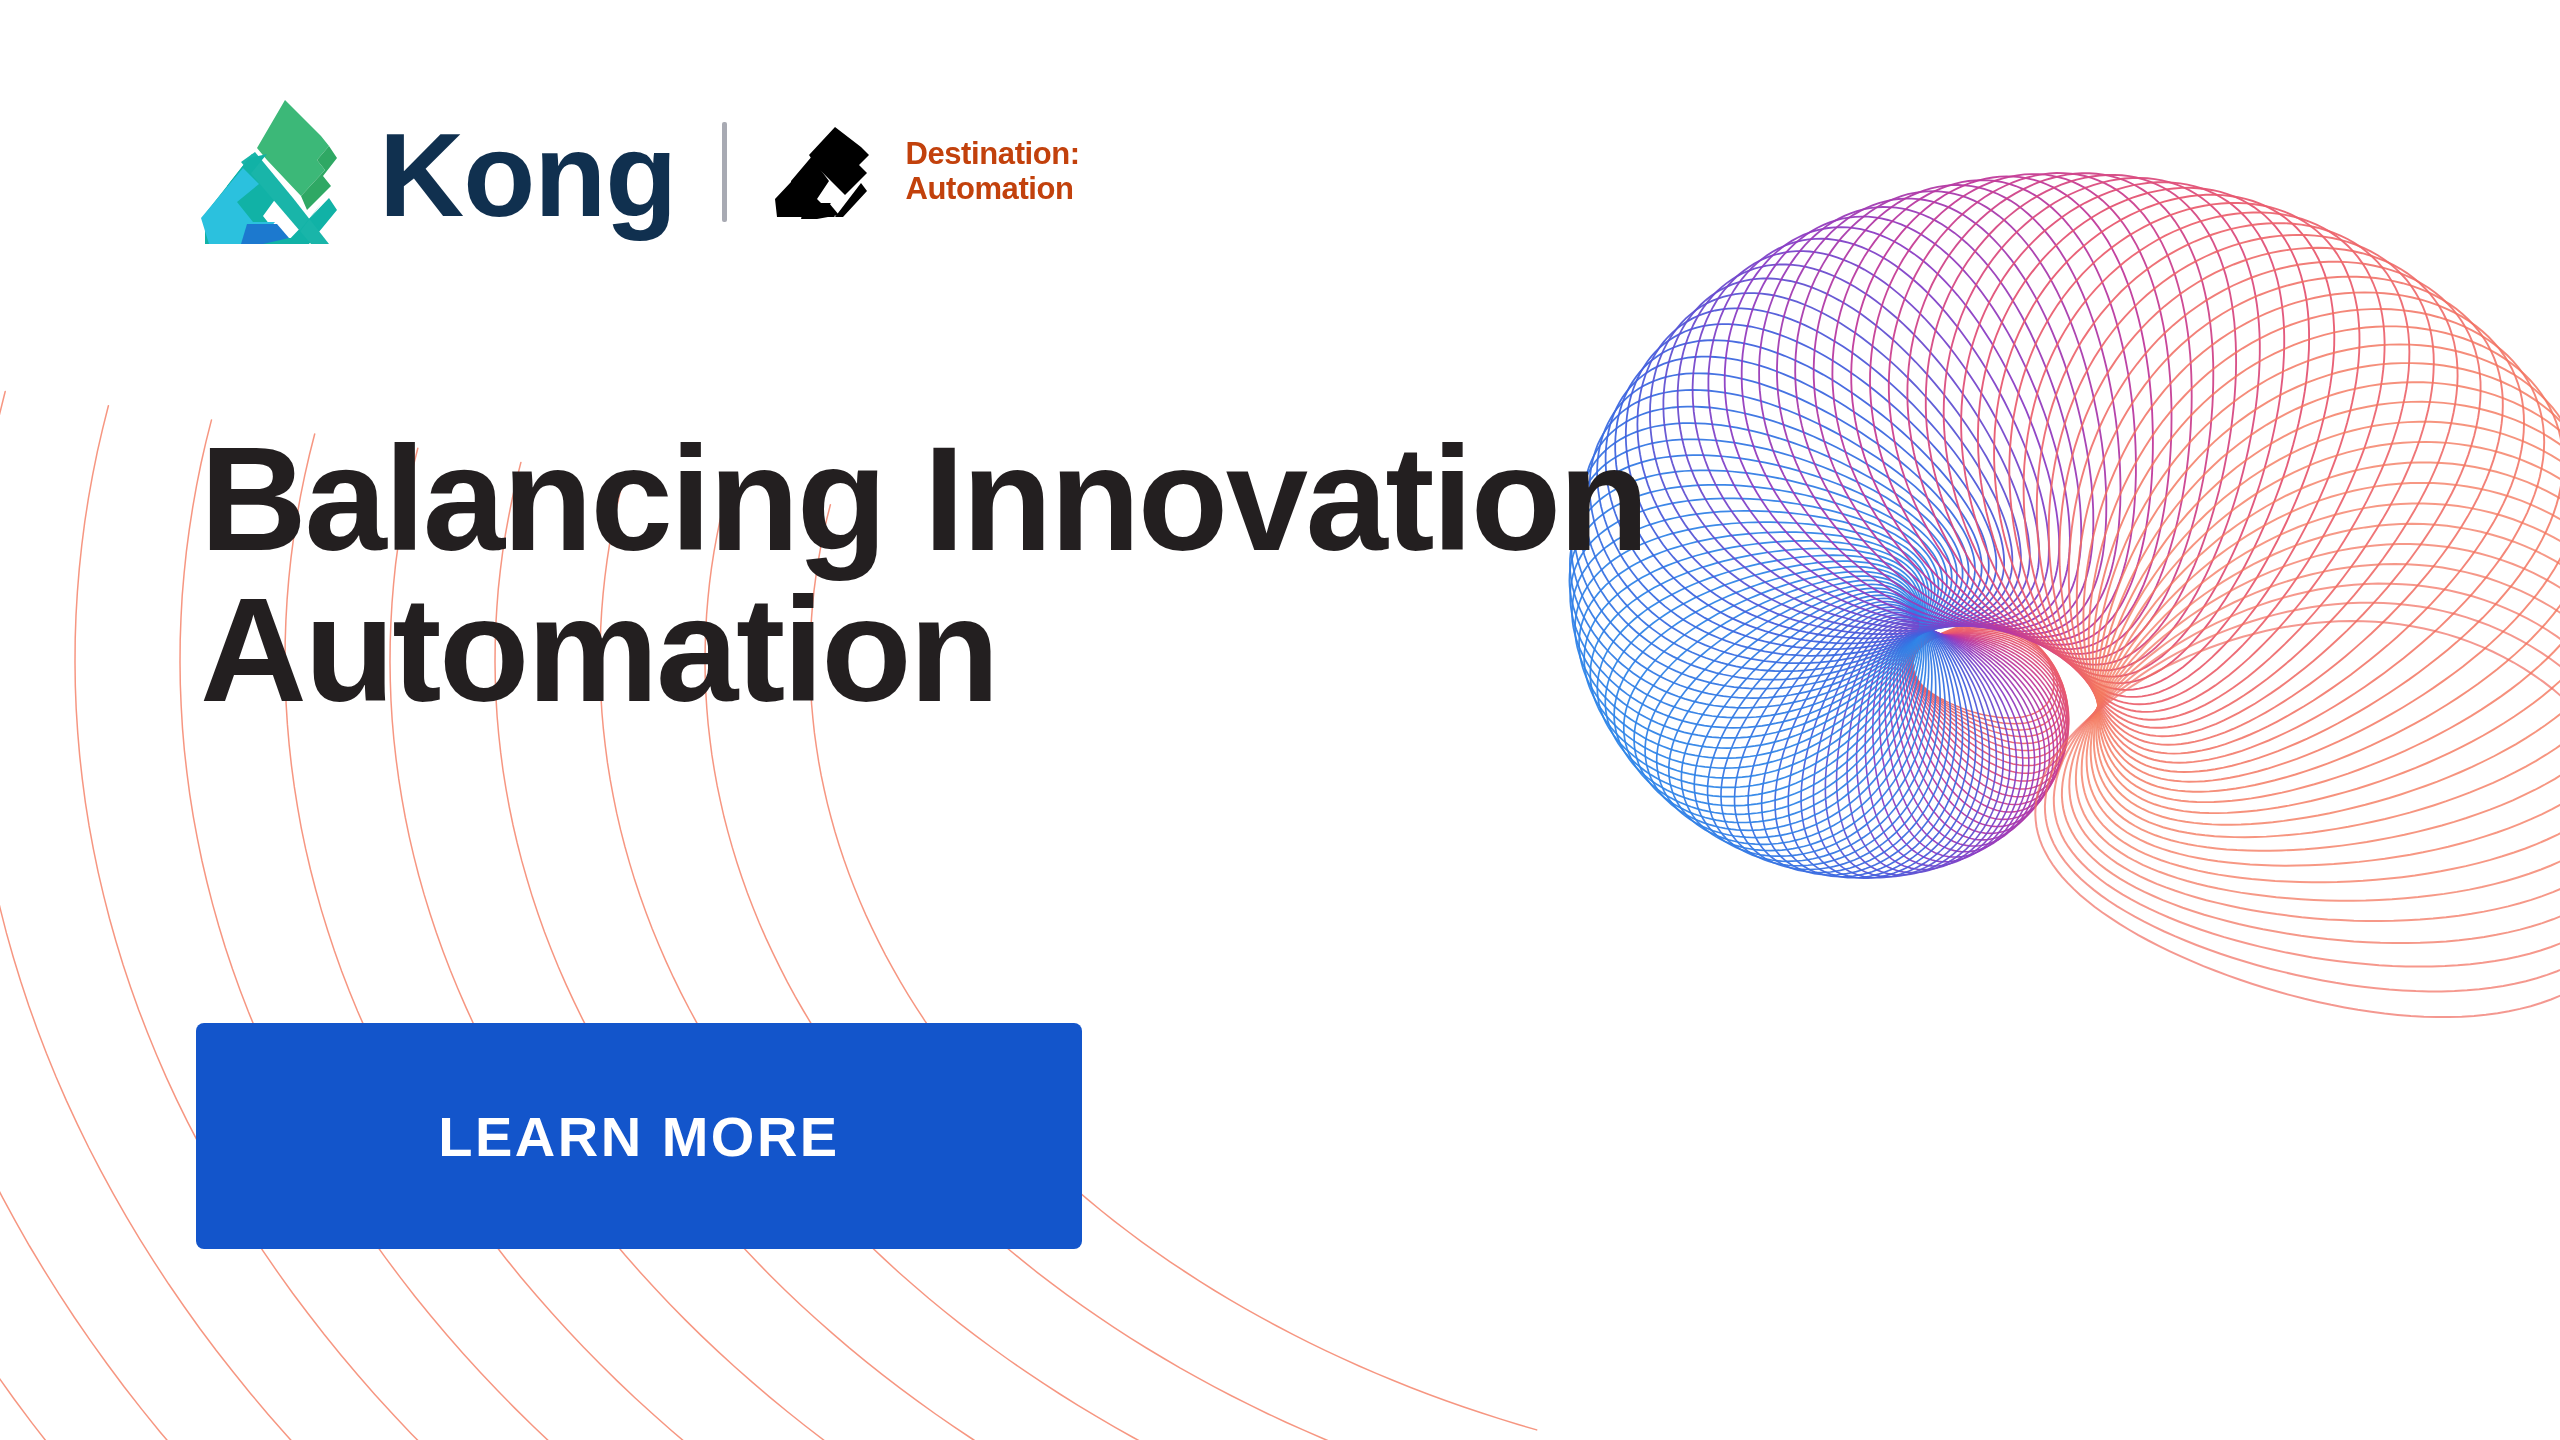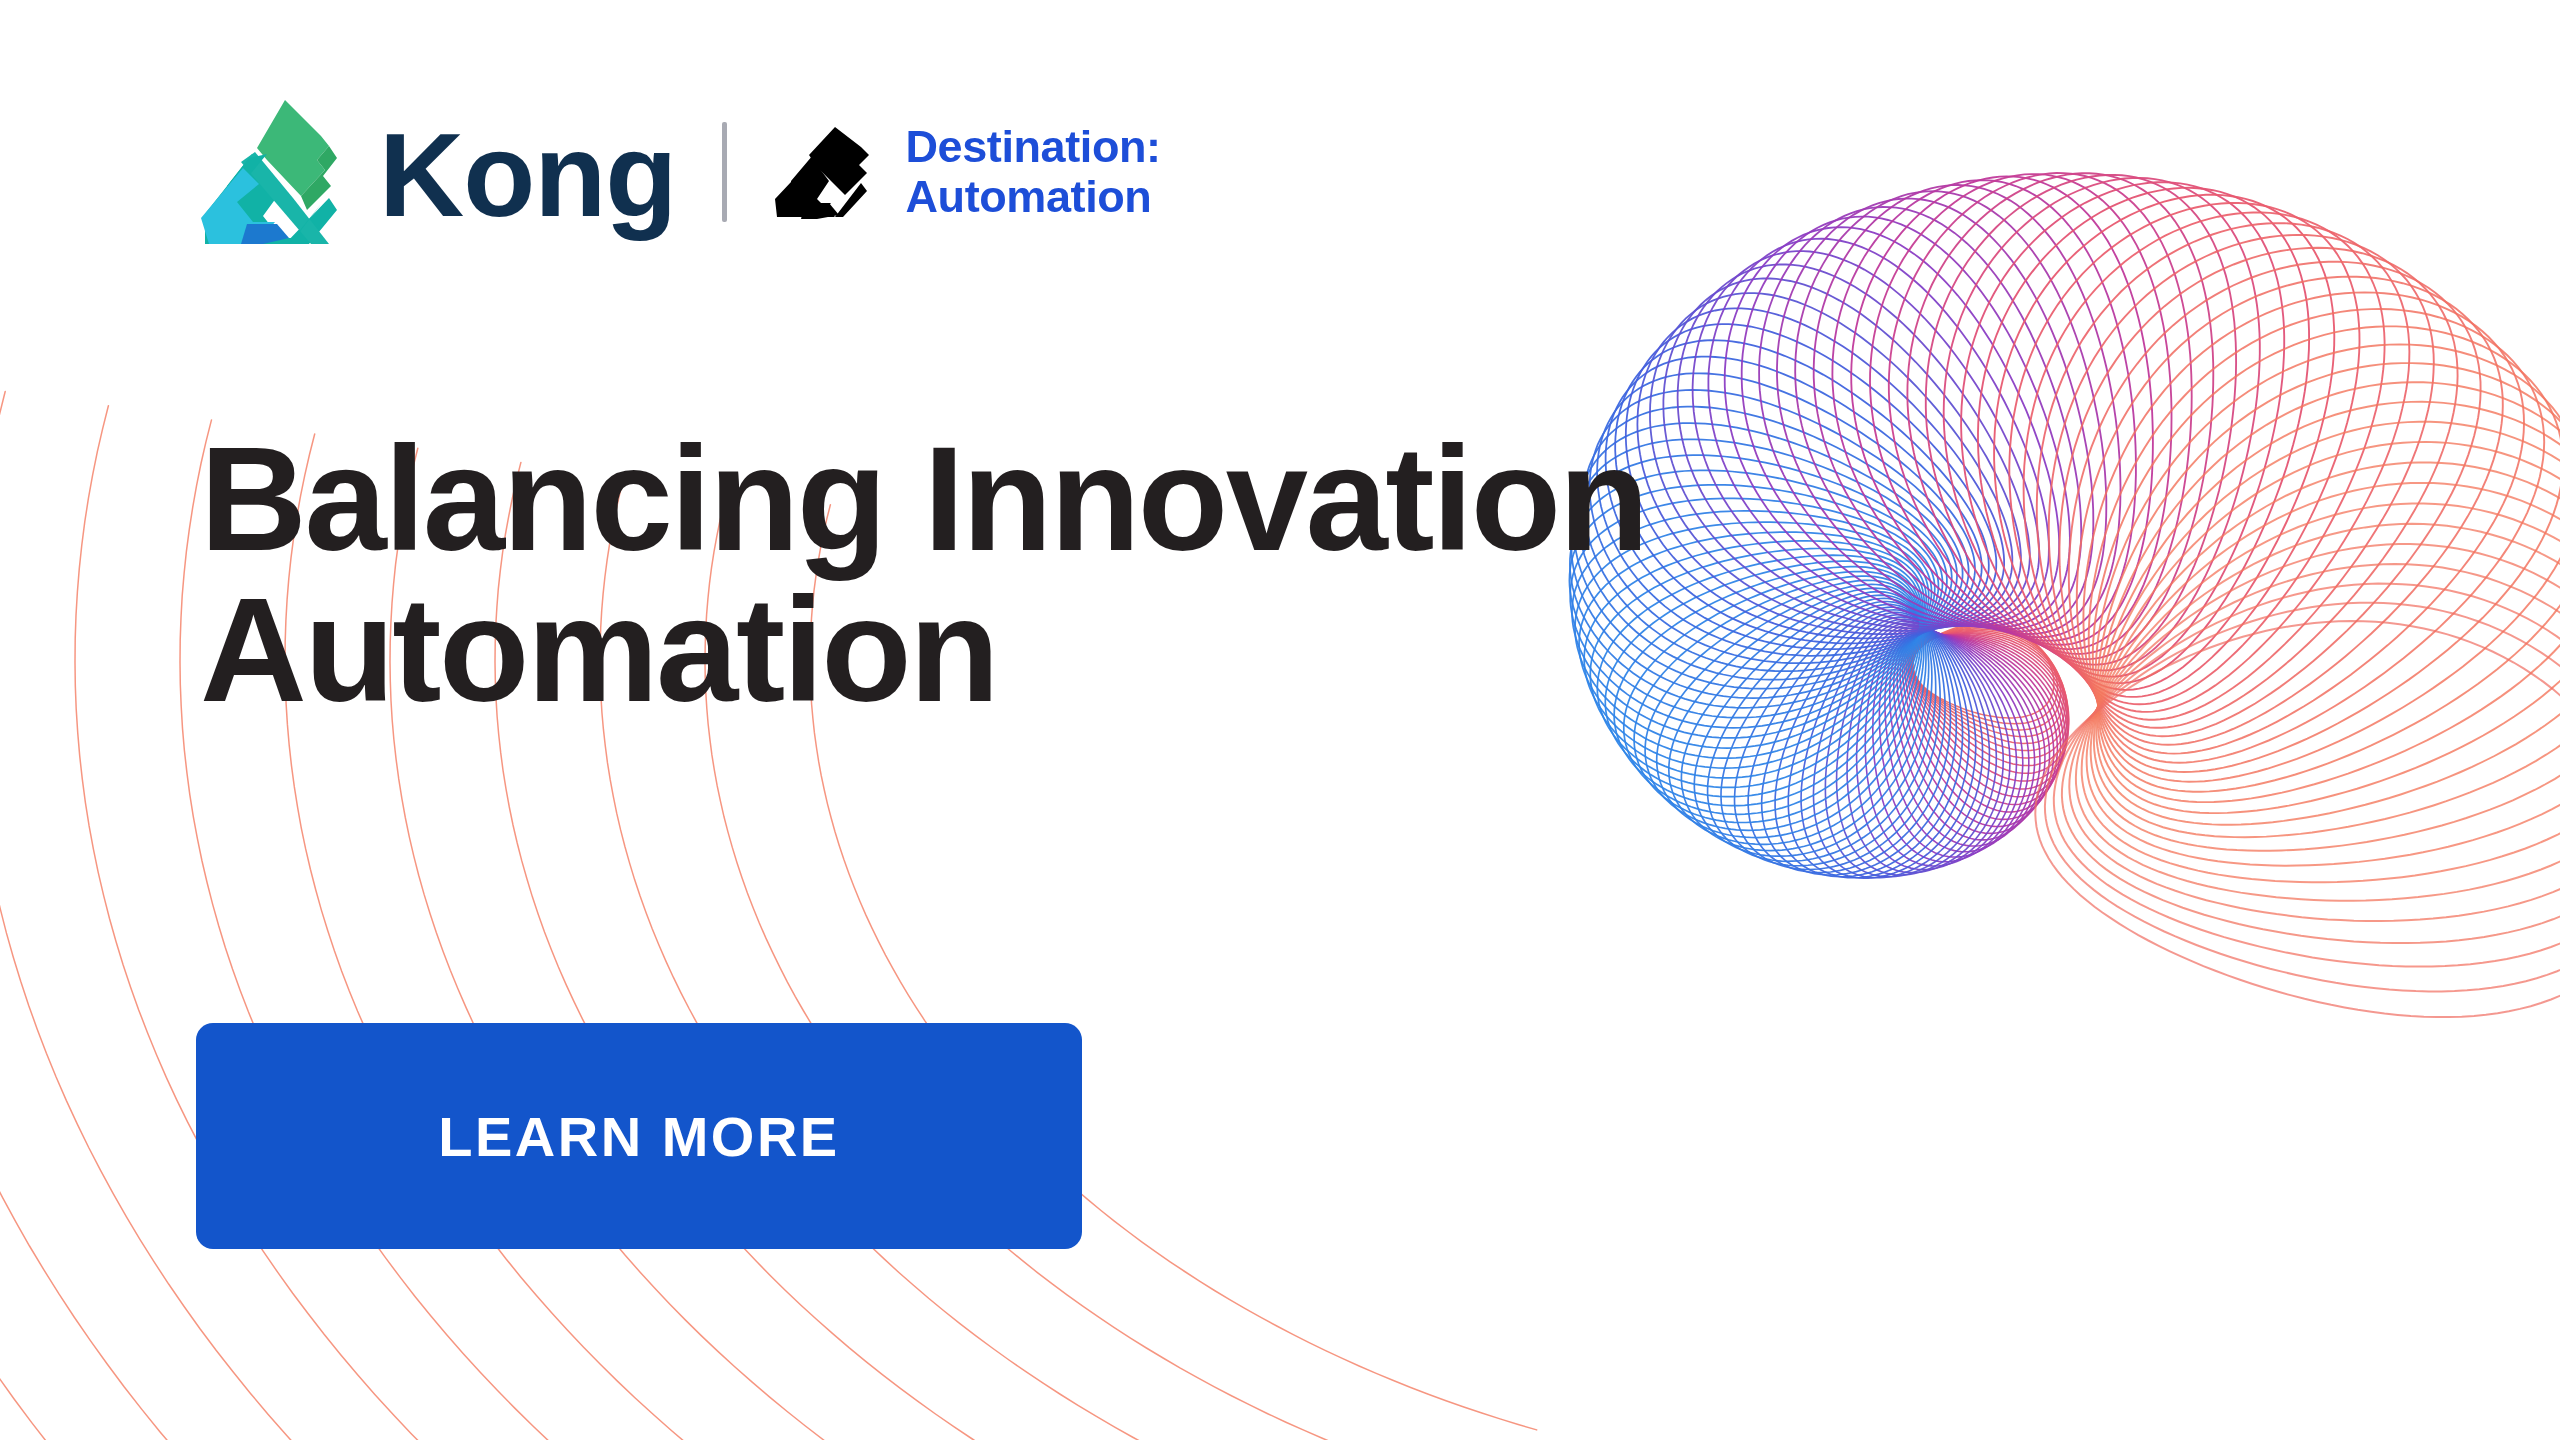--- a/index.html
+++ b/index.html
@@ -66,24 +66,24 @@
     width: 5px;
     height: 100px;
     background: #A8AAB3;
     margin-left: 46px;
     margin-right: 46px;
     border-radius: 2px;
   }
   #dest-mark { width: 108px; height: 94px; display: block; }
   #dest-text {
     margin-left: 24px;
-    font-size: 45px;
+    font-size: 31px;
     line-height: 1.12;
     font-weight: bold;
-    color: #1d4ed8;
+    color: #c2410c;
     letter-spacing: -0.4px;
   }
   #dest-text .dl { display: block; white-space: nowrap; }
 
   
   #headline {
     position: absolute;
     left: 200px;
     top: 325px;
     width: 1700px;
@@ -98,21 +98,21 @@
 
   
   #cta-button {
     position: absolute;
     left: 196px;
     top: 1023px;
     width: 886px;
     height: 226px;
     background: #1355CB;
     border: none;
-    border-radius: 17px;
+    border-radius: 8px;
     color: #ffffff;
     font-size: 56px;
     font-weight: bold;
     letter-spacing: 2.5px;
     font-family: "Liberation Sans", sans-serif;
     display: flex;
     align-items: center;
     justify-content: center;
     cursor: pointer;
     padding: 0;

